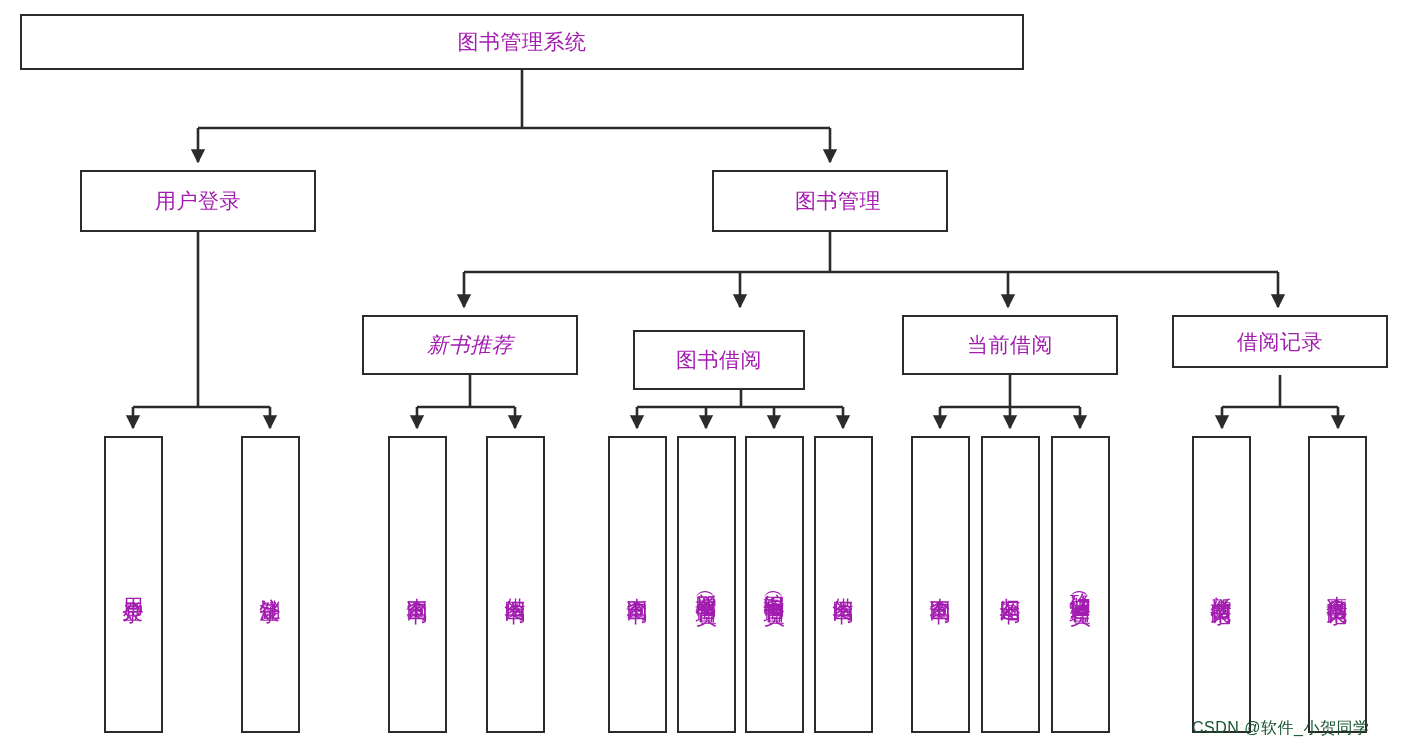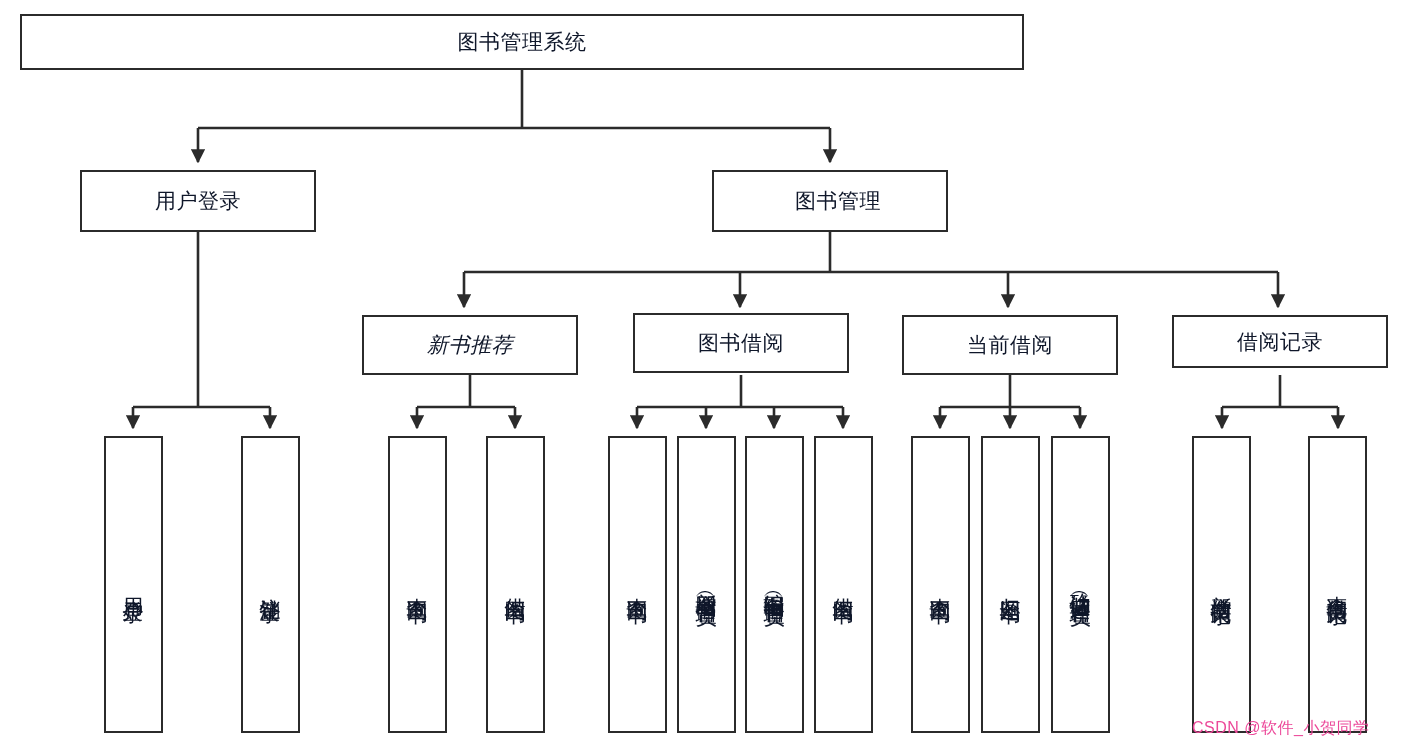--- a/index.html
+++ b/index.html
@@ -25,21 +25,21 @@
     height: 747px;
   }
   .node {
     position: absolute;
     box-sizing: border-box;
     background: #ffffff;
     border: 2px solid #2b2b2b;
     display: flex;
     align-items: center;
     justify-content: center;
-    color: #0f172a;
+    color: #a21caf;
   }
   .node.horiz {
     font-size: 21px;
     letter-spacing: 0.5px;
   }
   .node.vert {
     writing-mode: vertical-rl;
     text-orientation: upright;
     font-size: 21px;
     letter-spacing: 2px;
@@ -49,21 +49,21 @@
     line-height: 1;
   }
   .node.vert .vlabel {
     writing-mode: vertical-rl;
     text-orientation: upright;
     white-space: nowrap;
   }
   .watermark {
     position: absolute;
     font-size: 16px;
-    color: #ec4899;
+    color: #14532d;
     white-space: nowrap;
     letter-spacing: 0.5px;
   }
 </style>
 </head>
 <body>
 
 <div id="canvas">
 
   <svg id="edges" viewBox="0 0 1405 747" xmlns="http://www.w3.org/2000/svg">
@@ -123,21 +123,21 @@
   <div class="node horiz" style="left:80px; top:170px; width:236px; height:62px;">
     <span>用户登录</span>
   </div>
   <div class="node horiz" style="left:712px; top:170px; width:236px; height:62px;padding-left:16px;">
     <span>图书管理</span>
   </div>
 
   <div class="node horiz" style="left:362px; top:315px; width:216px; height:60px;font-style:italic;">
     <span>新书推荐</span>
   </div>
-  <div class="node horiz" style="left:633px; top:313px; width:216px; height:60px;">
+  <div class="node horiz" style="left:633px; top:330px; width:172px; height:60px;">
     <span>图书借阅</span>
   </div>
   <div class="node horiz" style="left:902px; top:315px; width:216px; height:60px;">
     <span>当前借阅</span>
   </div>
   <div class="node horiz" style="left:1172px; top:315px; width:216px; height:53px;">
     <span>借阅记录</span>
   </div>
 
   <div class="node vert" style="left:104px; top:436px; width:59px; height:297px;">

